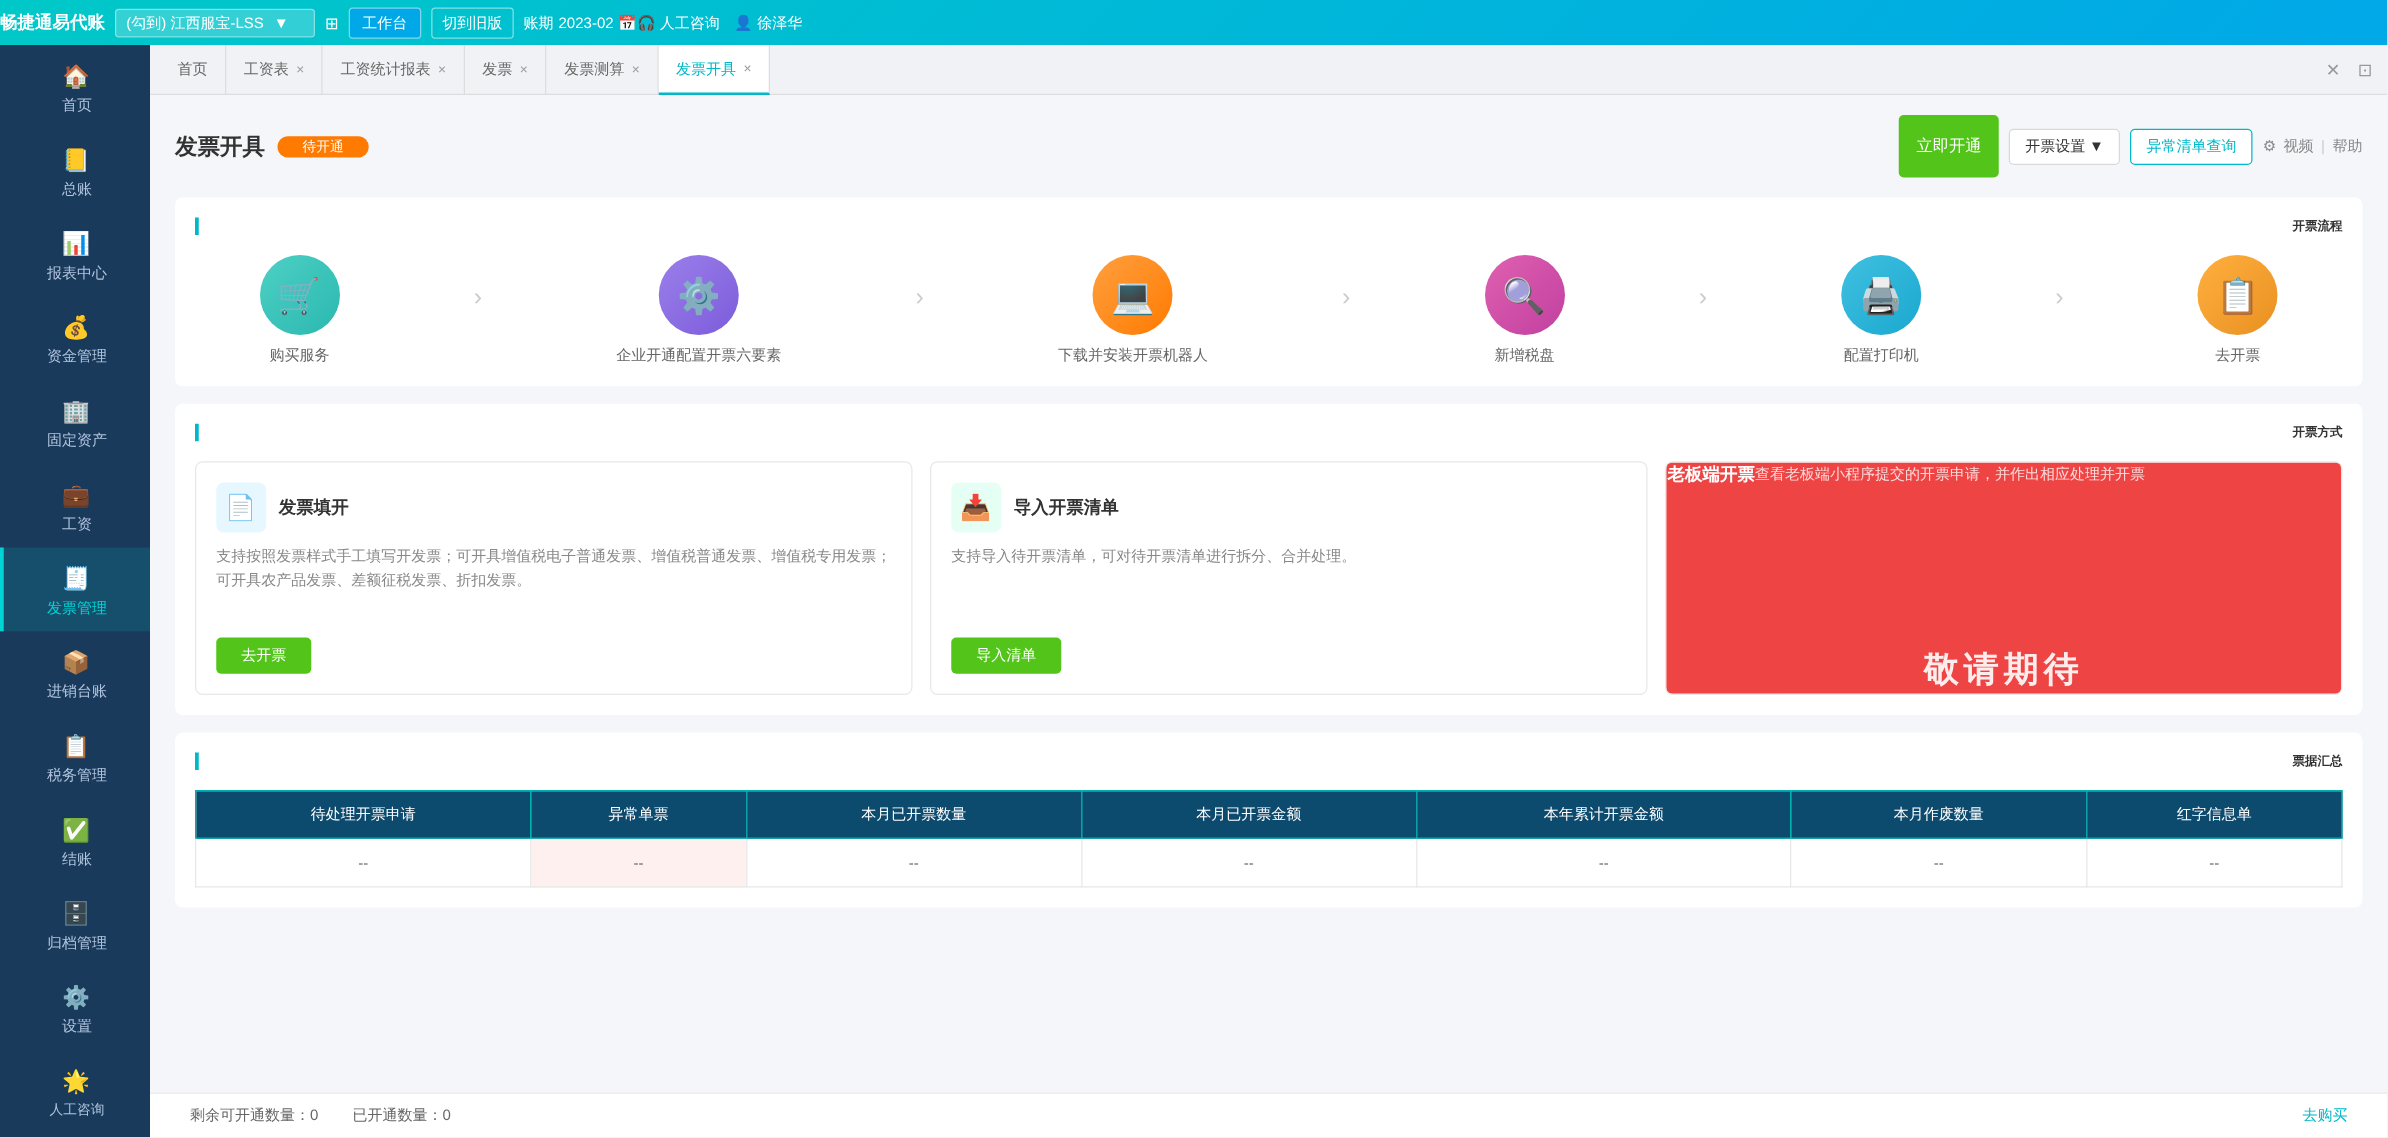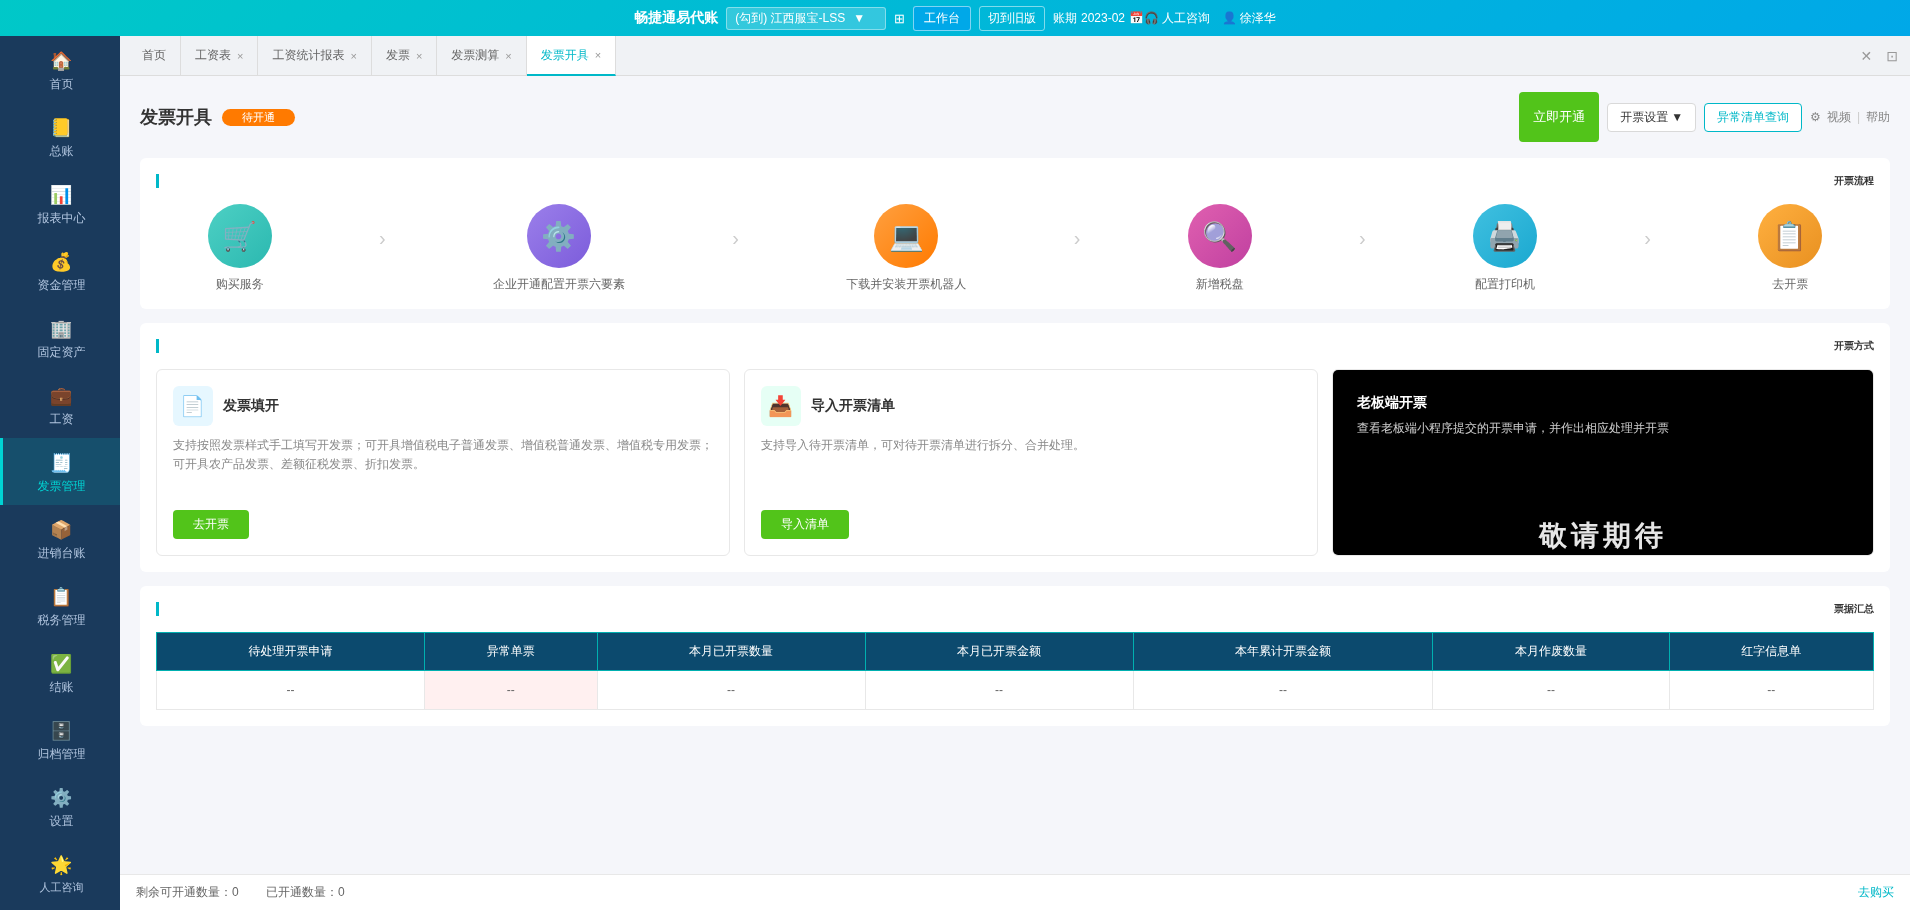--- a/index.html
+++ b/index.html
@@ -1,19 +1,19 @@
 <!DOCTYPE html>
 <html><head>
   <meta charset="utf-8">
   <style>
     * { box-sizing: border-box; margin: 0; padding: 0; }
     body { font-family: 'Microsoft YaHei', '微软雅黑', sans-serif; font-size: 13px; background: #f0f2f5; color: #333; display: flex; flex-direction: column; height: 910px; overflow: hidden; }
 
     
-    .top-bar { height: 36px; background: linear-gradient(135deg, #00c8c8 0%, #00a8e8 100%); display: flex; align-items: center; justify-content: center; padding: 0 27px; flex-shrink: 0; }
+    .top-bar { height: 36px; background: linear-gradient(135deg, #00c8c8 0%, #00a8e8 100%); display: flex; align-items: center; justify-content: flex-start; padding: 0 0; flex-shrink: 0; }
     .top-bar-left { display: flex; align-items: center; gap: 8px; color: white; font-size: 13px; }
     .top-bar-logo { color: white; font-weight: bold; font-size: 14px; }
     .company-selector { background: rgba(255,255,255,0.2); border: 1px solid rgba(255,255,255,0.4); border-radius: 3px; color: white; padding: 2px 20px 2px 8px; font-size: 12px; cursor: pointer; position: relative; display: flex; align-items: center; gap: 4px; }
     .btn-workbench { background: #00a8e8; border: 1px solid rgba(255,255,255,0.5); color: white; padding: 3px 10px; border-radius: 3px; font-size: 12px; cursor: pointer; }
     .btn-switch { background: transparent; border: 1px solid rgba(255,255,255,0.5); color: white; padding: 3px 8px; border-radius: 3px; font-size: 12px; cursor: pointer; }
     .period-info { color: white; font-size: 12px; display: flex; align-items: center; gap: 4px; }
     .top-bar-right { display: flex; align-items: center; gap: 12px; color: white; font-size: 12px; }
     .top-bar-right span { cursor: pointer; display: flex; align-items: center; gap: 3px; }
 
     
@@ -71,34 +71,34 @@
     
     .method-cards { display: flex; gap: 14px; }
     .method-card { flex: 1; border: 1px solid #e8e8e8; border-radius: 6px; padding: 16px; position: relative; }
     .method-card-header { display: flex; align-items: center; gap: 10px; margin-bottom: 10px; }
     .method-icon { width: 40px; height: 40px; border-radius: 6px; background: #e6f7ff; display: flex; align-items: center; justify-content: center; font-size: 20px; color: #1890ff; }
     .method-icon.green { background: #e6fff5; color: #00b894; }
     .method-title { font-size: 14px; font-weight: bold; color: #333; }
     .method-desc { font-size: 12px; color: #888; line-height: 1.6; margin-bottom: 14px; min-height: 60px; }
     .method-btn { background: #52c41a; color: white; border: none; padding: 6px 20px; border-radius: 4px; font-size: 12px; cursor: pointer; }
     .coming-soon-card { flex: 1; border: 1px solid #e8e8e8; border-radius: 6px; overflow: hidden; position: relative; min-height: 180px; }
-    .coming-soon-bg { background: #000000; width: 100%; height: 100%; display: flex; flex-direction: column; padding: 24px; color: white; }
+    .coming-soon-bg { background: #ef4444; width: 100%; height: 100%; display: flex; flex-direction: row; padding: 1px; color: white; }
     .coming-soon-title { font-size: 14px; font-weight: bold; margin-bottom: 8px; }
     .coming-soon-desc { font-size: 12px; opacity: 0.8; margin-bottom: auto; }
     .coming-soon-overlay { position: absolute; inset: 0; display: flex; align-items: flex-end; justify-content: center; }
     .coming-soon-text { font-size: 28px; font-weight: bold; color: white; opacity: 0.9; letter-spacing: 4px; }
 
     
     .summary-table { width: 100%; border-collapse: collapse; }
     .summary-table th { background: #0c4a6e; color: white; padding: 10px 8px; text-align: center; font-size: 12px; font-weight: normal; border: 1px solid #00b0b0; }
     .summary-table td { padding: 12px 8px; text-align: center; font-size: 12px; color: #666; border: 1px solid #e8e8e8; }
     .summary-table td.highlight { background: #fff0f0; }
 
     
-    .bottom-bar { height: 36px; background: white; border-top: 1px solid #e8e8e8; display: flex; align-items: center; justify-content: space-between; padding: 0 16px; font-size: 12px; color: #666; flex-shrink: 0; }
+    .bottom-bar { height: 36px; background: white; border-top: 1px solid #e8e8e8; display: flex; align-items: center; justify-content: space-between; padding: 0 32px; font-size: 12px; color: #666; flex-shrink: 0; }
     .bottom-link { color: #00b8c8; cursor: pointer; text-decoration: none; }
   </style>
 </head>
 <body>
 
 <div class="top-bar">
   <div class="top-bar-left">
     <span class="top-bar-logo">畅捷通易代账</span>
     <div class="company-selector">
       <span>(勾到) 江西服宝-LSS</span>

